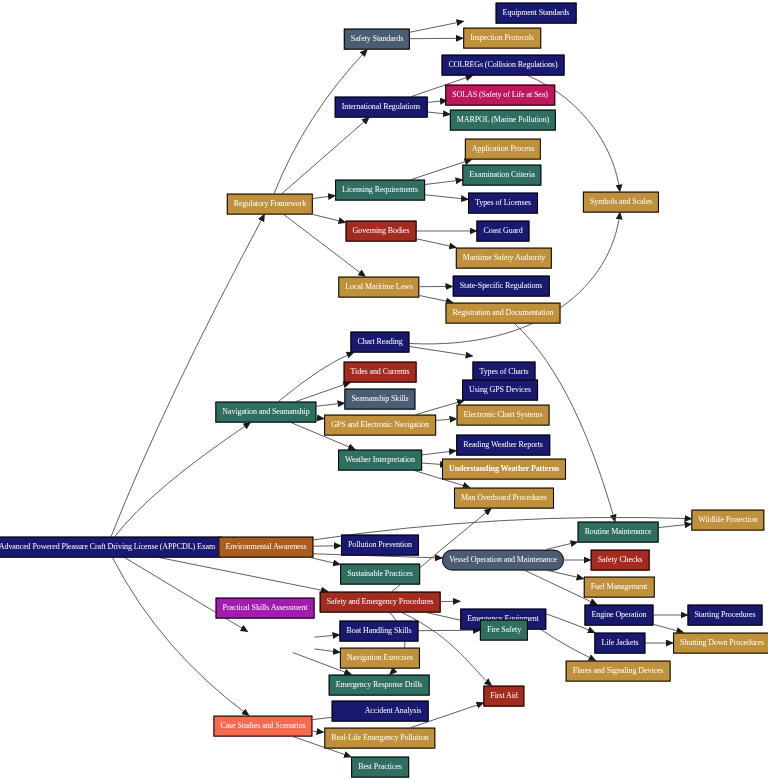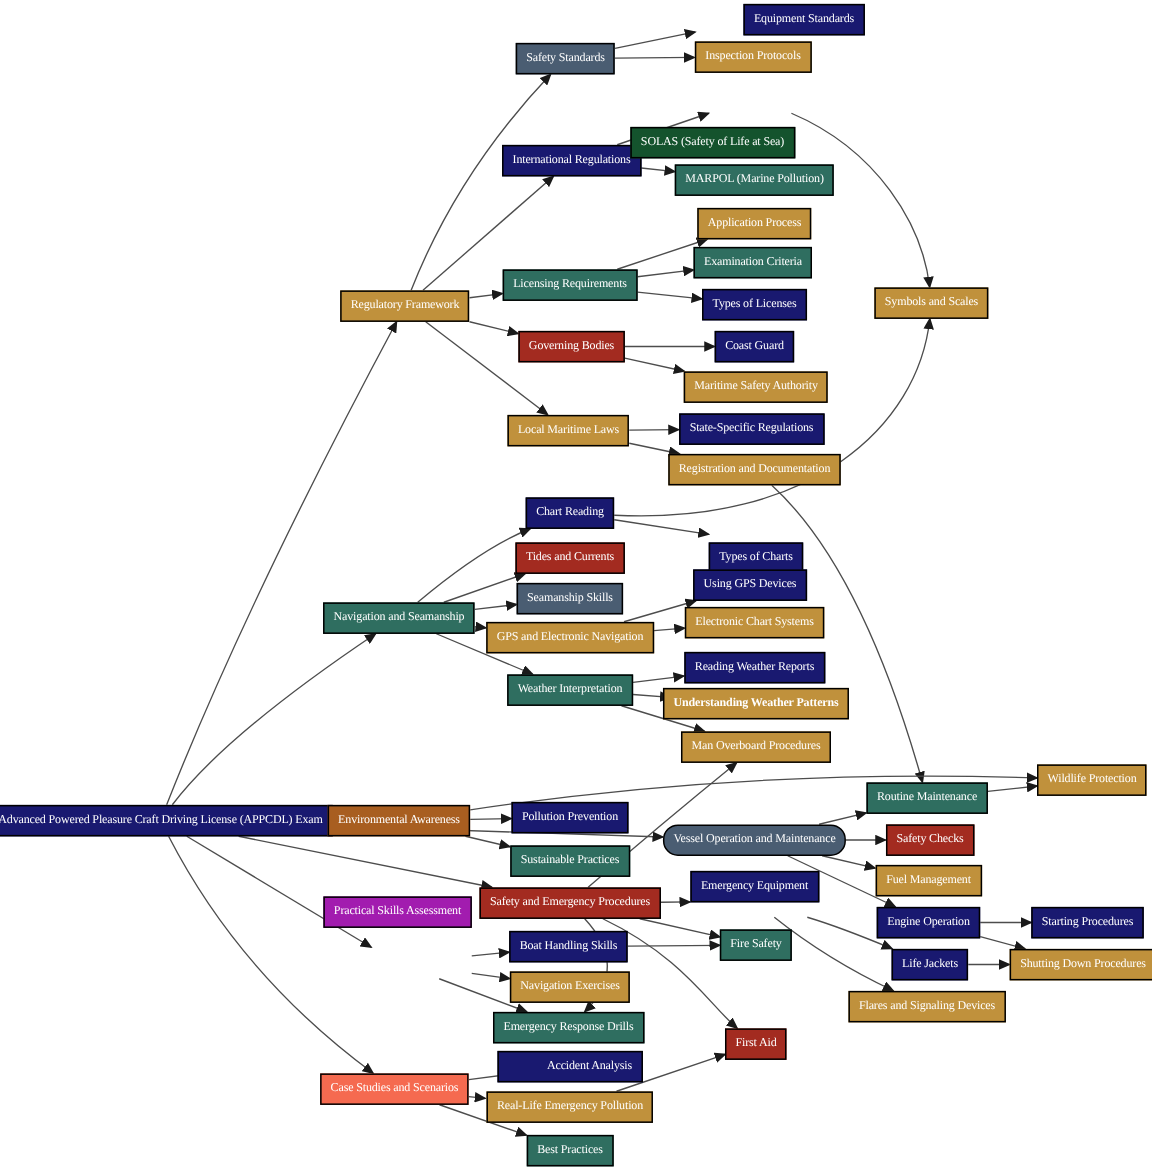--- a/index.html
+++ b/index.html
@@ -90,21 +90,22 @@
       <path class="edge" d="M312.5,731.1 L323.5,732.2" marker-end="url(#arrowhead)"></path>
       <path class="edge" d="M293.0,736.5 L351.0,756.8" marker-end="url(#arrowhead)"></path>
       <path class="edge" d="M411.0,727.5 L483.5,702.9" marker-end="url(#arrowhead)"></path>
     </svg>
 <div class="node" style="left: 107px; top: 547px; background: rgb(25, 25, 112);">Advanced Powered Pleasure Craft Driving License (APPCDL) Exam</div>
     <div class="node" style="left: 270px; top: 204px; background: rgb(192, 145, 60);">Regulatory Framework</div>
     <div class="node" style="left: 377px; top: 39px; background: rgb(74, 93, 114);">Safety Standards</div>
     <div class="node" style="left: 504px; top: 13px; background: rgb(25, 25, 112); margin-left: 32px;">Equipment Standards</div>
     <div class="node" style="left: 502px; top: 38px; background: rgb(192, 145, 60);">Inspection Protocols</div>
     <div class="node" style="left: 381px; top: 107px; background: rgb(25, 25, 112);">International Regulations</div>
-    <div class="node" style="left: 475px; top: 95px; background: #14532d;">SOLAS (Safety of Life at Sea)</div>
+    <div class="node" style="left: 503px; top: 65px; background: rgb(25, 25, 112);">COLREGs (Collision Regulations)</div>
+    <div class="node" style="left: 500px; top: 95px; background: #be185d;">SOLAS (Safety of Life at Sea)</div>
     <div class="node" style="left: 503px; top: 120px; background: rgb(47, 110, 96);">MARPOL (Marine Pollution)</div>
     <div class="node" style="left: 380px; top: 190px; background: rgb(47, 110, 96);">Licensing Requirements</div>
     <div class="node" style="left: 503px; top: 149px; background: rgb(192, 145, 60);">Application Process</div>
     <div class="node" style="left: 502px; top: 175px; background: rgb(47, 110, 96);">Examination Criteria</div>
     <div class="node" style="left: 503px; top: 203px; background: rgb(25, 25, 112);">Types of Licenses</div>
     <div class="node" style="left: 381px; top: 231px; background: rgb(163, 43, 32);">Governing Bodies</div>
     <div class="node" style="left: 503px; top: 231px; background: rgb(25, 25, 112);">Coast Guard</div>
     <div class="node" style="left: 504px; top: 258px; background: rgb(192, 145, 60);">Maritime Safety Authority</div>
     <div class="node" style="left: 379px; top: 287px; background: rgb(192, 145, 60);">Local Maritime Laws</div>
     <div class="node" style="left: 501px; top: 286px; background: rgb(25, 25, 112);">State-Specific Regulations</div>
@@ -129,21 +130,21 @@
     <div class="node" style="left: 618px; top: 532px; background: rgb(47, 110, 96);">Routine Maintenance</div>
     <div class="node" style="left: 728px; top: 520px; background: rgb(192, 145, 60);">Wildlife Protection</div>
     <div class="node" style="left: 620px; top: 560px; background: rgb(163, 43, 32);">Safety Checks</div>
     <div class="node" style="left: 619px; top: 587px; background: rgb(192, 145, 60);">Fuel Management</div>
     <div class="node" style="left: 619px; top: 615px; background: rgb(25, 25, 112);">Engine Operation</div>
     <div class="node" style="left: 725px; top: 615px; background: rgb(25, 25, 112);">Starting Procedures</div>
     <div class="node" style="left: 722px; top: 643px; background: rgb(192, 145, 60);">Shutting Down Procedures</div>
     <div class="node" style="left: 620px; top: 643px; background: rgb(25, 25, 112);">Life Jackets</div>
     <div class="node" style="left: 618px; top: 671px; background: rgb(192, 145, 60);">Flares and Signaling Devices</div>
     <div class="node" style="left: 380px; top: 602px; background: rgb(163, 43, 32);">Safety and Emergency Procedures</div>
-    <div class="node" style="left: 503px; top: 591px; background: rgb(25, 25, 112);">Emergency Equipment</div>
+    <div class="node" style="left: 503px; top: 619px; background: rgb(25, 25, 112);">Emergency Equipment</div>
     <div class="node" style="left: 504px; top: 630px; background: rgb(47, 110, 96);">Fire Safety</div>
     <div class="node" style="left: 504px; top: 696px; background: rgb(163, 43, 32);">First Aid</div>
     <div class="node" style="left: 265px; top: 608px; background: #a21caf;">Practical Skills Assessment</div>
     <div class="node" style="left: 379px; top: 631px; background: rgb(25, 25, 112);">Boat Handling Skills</div>
     <div class="node" style="left: 380px; top: 658px; background: rgb(192, 145, 60);">Navigation Exercises</div>
     <div class="node" style="left: 379px; top: 685px; background: rgb(47, 110, 96);">Emergency Response Drills</div>
     <div class="node" style="left: 263px; top: 726px; background: rgb(245, 106, 80);">Case Studies and Scenarios</div>
     <div class="node" style="left: 380px; top: 711px; background: rgb(25, 25, 112); padding-left: 32px;">Accident Analysis</div>
     <div class="node" style="left: 380px; top: 738px; background: rgb(192, 145, 60);">Real-Life Emergency Pollution</div>
     <div class="node" style="left: 380px; top: 767px; background: rgb(47, 110, 96);">Best Practices</div>

